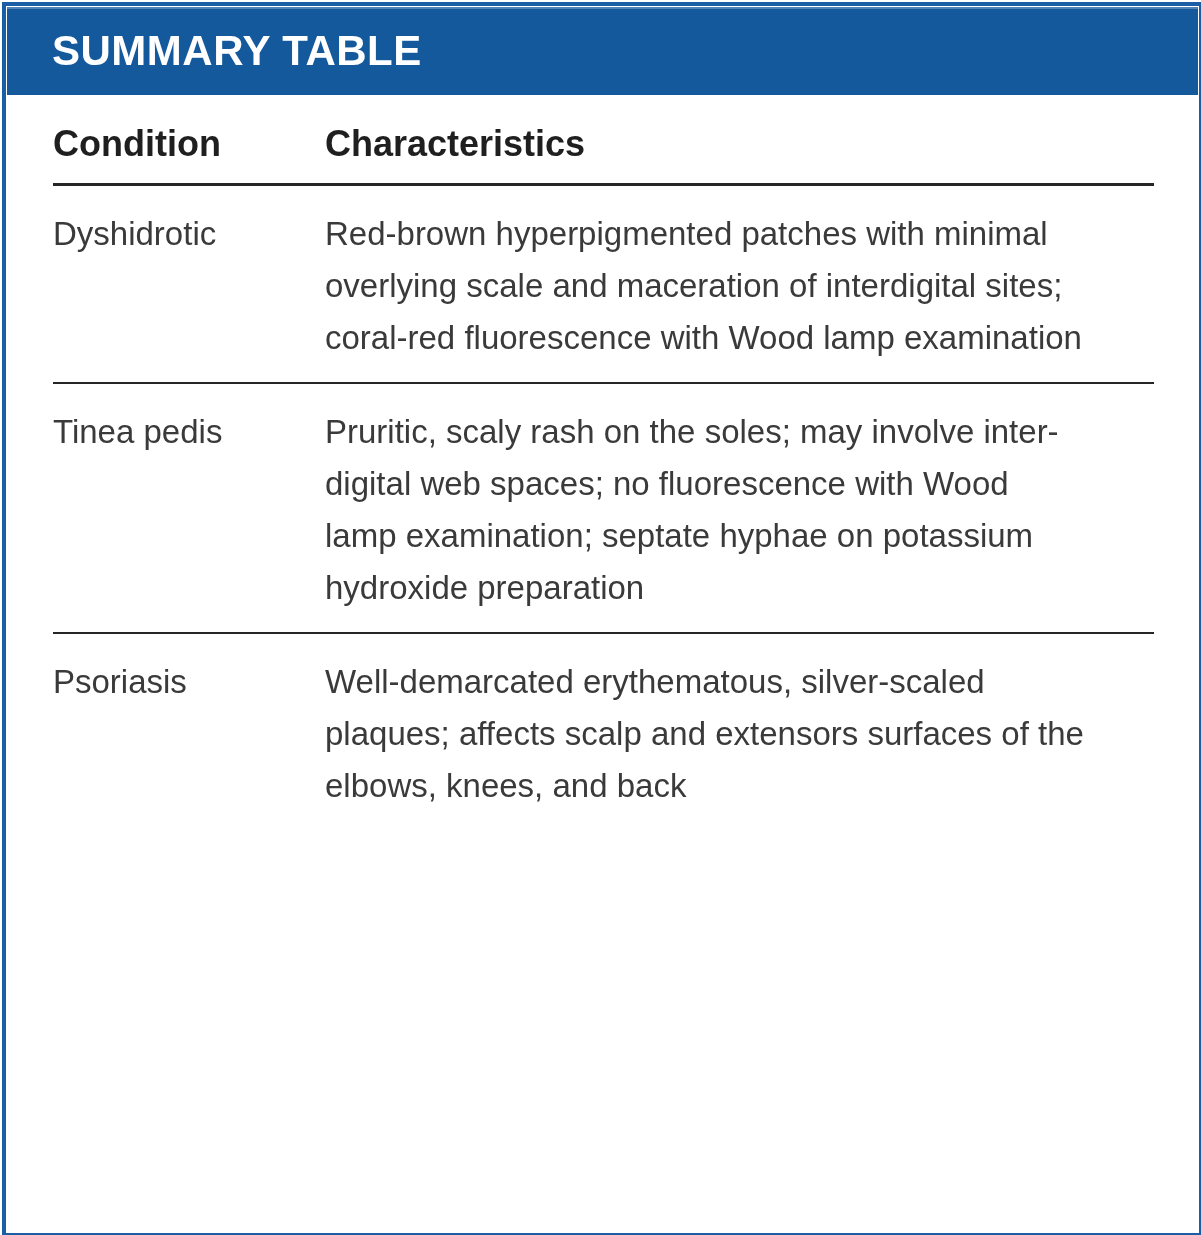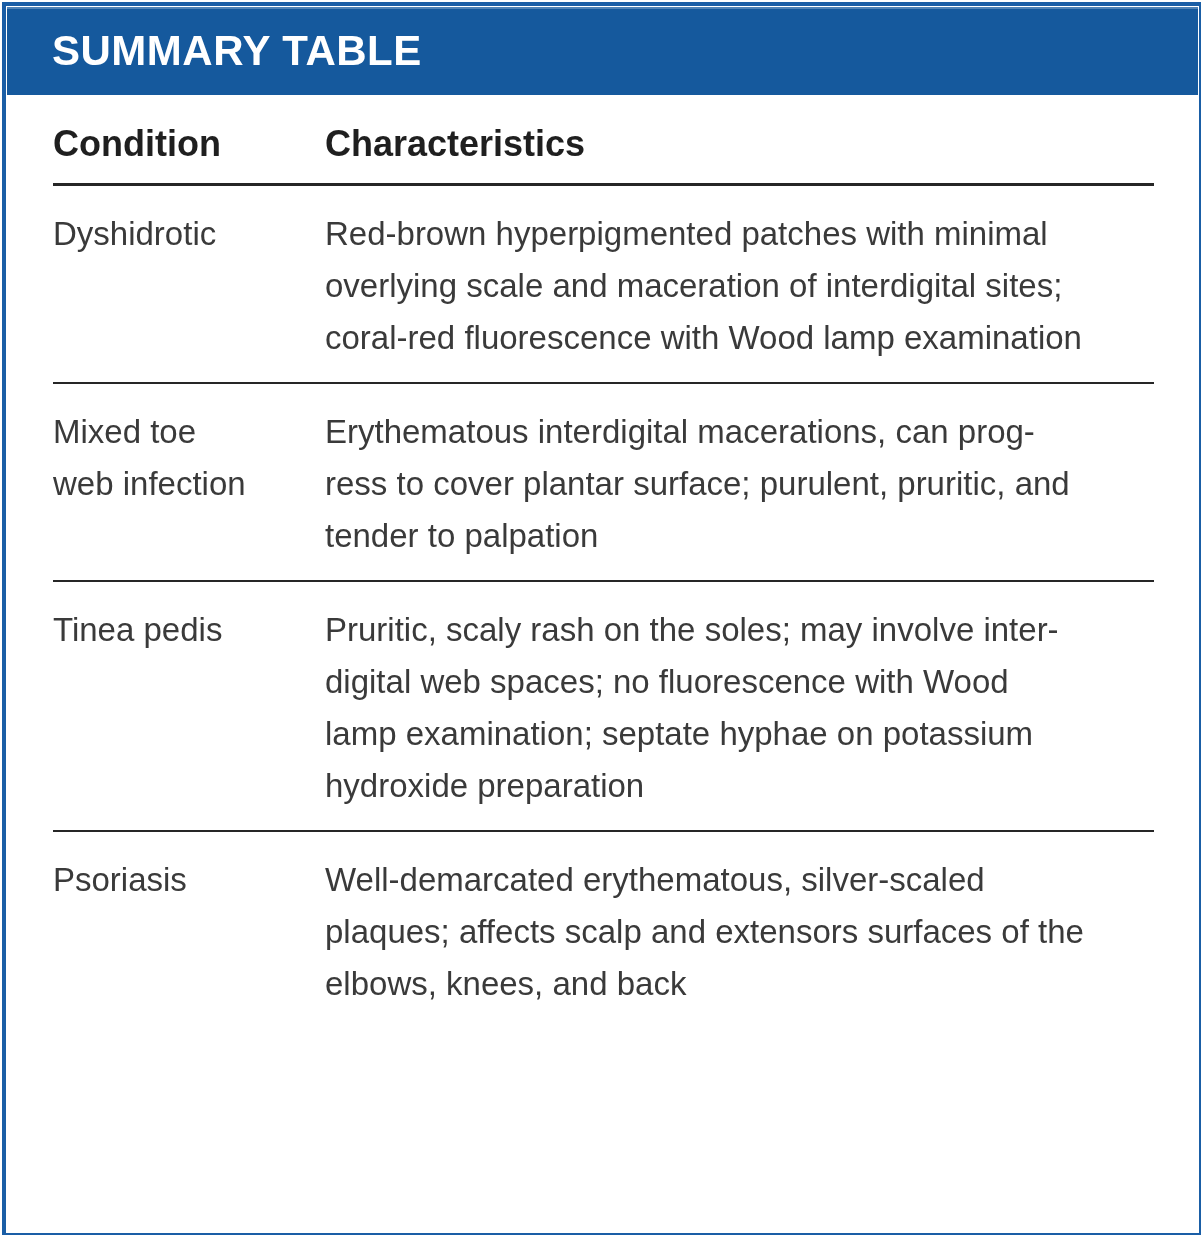--- a/index.html
+++ b/index.html
@@ -87,27 +87,20 @@
         </tr>
       </thead>
       <tbody>
         <tr>
           <td>Dyshidrotic</td>
           <td>Red-brown hyperpigmented patches with minimal
 overlying scale and maceration of interdigital sites;
 coral-red fluorescence with Wood lamp examination</td>
         </tr>
         <tr>
-          <td>Mixed toe
-web infection</td>
-          <td>Erythematous interdigital macerations, can prog-
-ress to cover plantar surface; purulent, pruritic, and
-tender to palpation</td>
-        </tr>
-        <tr>
           <td>Tinea pedis</td>
           <td>Pruritic, scaly rash on the soles; may involve inter-
 digital web spaces; no fluorescence with Wood
 lamp examination; septate hyphae on potassium
 hydroxide preparation</td>
         </tr>
         <tr>
           <td>Psoriasis</td>
           <td>Well-demarcated erythematous, silver-scaled
 plaques; affects scalp and extensors surfaces of the

